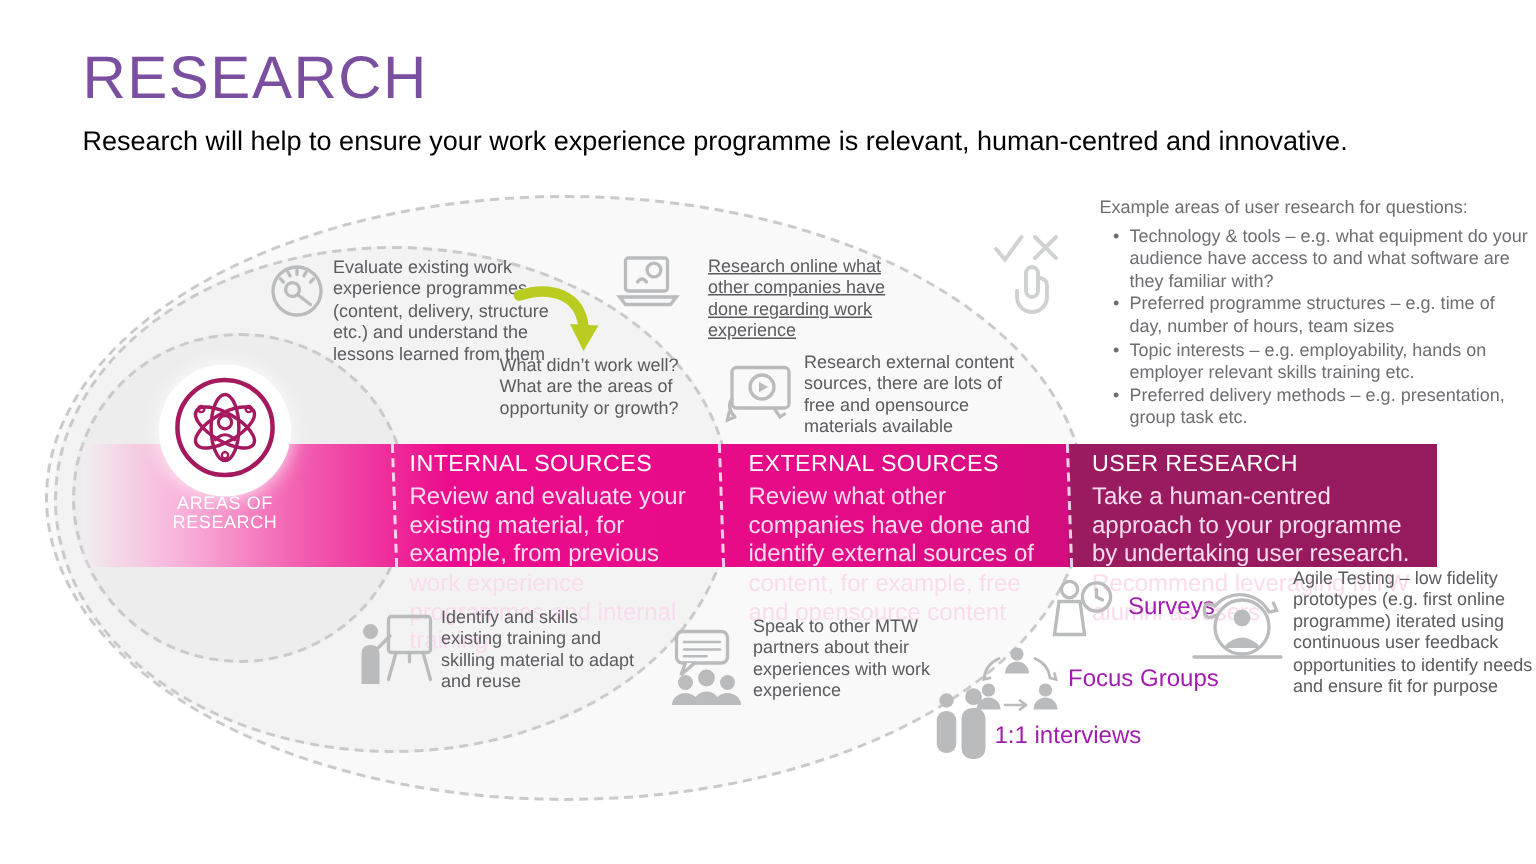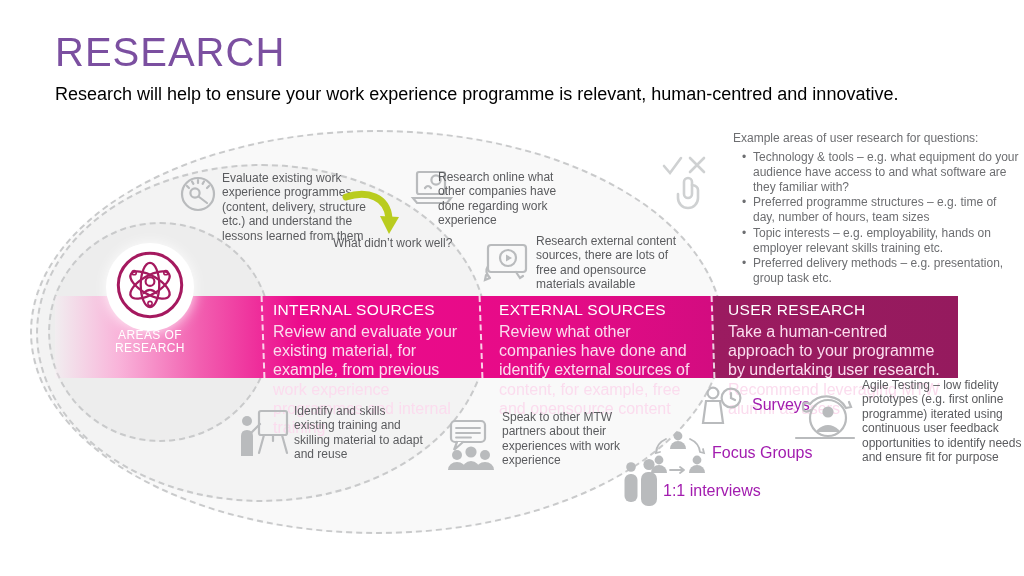--- a/index.html
+++ b/index.html
@@ -107,31 +107,32 @@
 
   <span class="icon" style="left:342px;top:188px;">
     <svg width="62" height="54" viewBox="0 0 62 54" fill="none">
       <path d="M4 9 C 26 2, 45 9, 47 30" stroke="#b9cc1f" stroke-width="7" stroke-linecap="round"></path>
       <polygon points="47,46 38,28 57,29" fill="#b9cc1f"></polygon>
     </svg>
   </span>
 
   <div class="note" style="left:333px;top:236px;width:170px;">
     <div>What didn’t work well?</div>
+    <div>What are the areas of opportunity or growth?</div>
   </div>
 
   <span class="icon" style="left:408px;top:168px;">
     <svg width="48" height="38" viewBox="0 0 48 38" fill="none" stroke="#b9bbbd" stroke-width="2.2" stroke-linecap="round">
       <rect x="9" y="4" width="28" height="22" rx="2"></rect>
       <path d="M5 30 h38 l-4 5 H9 z"></path>
       <circle cx="28" cy="12" r="4.6"></circle>
       <path d="M17 20 q3 -4 6 0"></path>
     </svg>
   </span>
-  <div class="note" style="left:438px;top:170px;width:138px;">Research online what other companies have done regarding work experience</div>
+  <div class="note" style="left:472px;top:170px;width:138px;text-decoration:underline;">Research online what other companies have done regarding work experience</div>
 
   <span class="icon" style="left:478px;top:240px;">
     <svg width="52" height="46" viewBox="0 0 52 46" fill="none" stroke="#b9bbbd" stroke-width="2.2" stroke-linecap="round">
       <rect x="10" y="5" width="38" height="27" rx="3"></rect>
       <circle cx="30" cy="18" r="8"></circle>
       <polygon points="28,14.5 34,18 28,21.5" fill="#b9bbbd" stroke="none"></polygon>
       <path d="M10 26 q-4 6 2 12 M12 38 l-5 2 l1 -5"></path>
       <path d="M38 32 l4 6 l3 -2"></path>
     </svg>
   </span>

